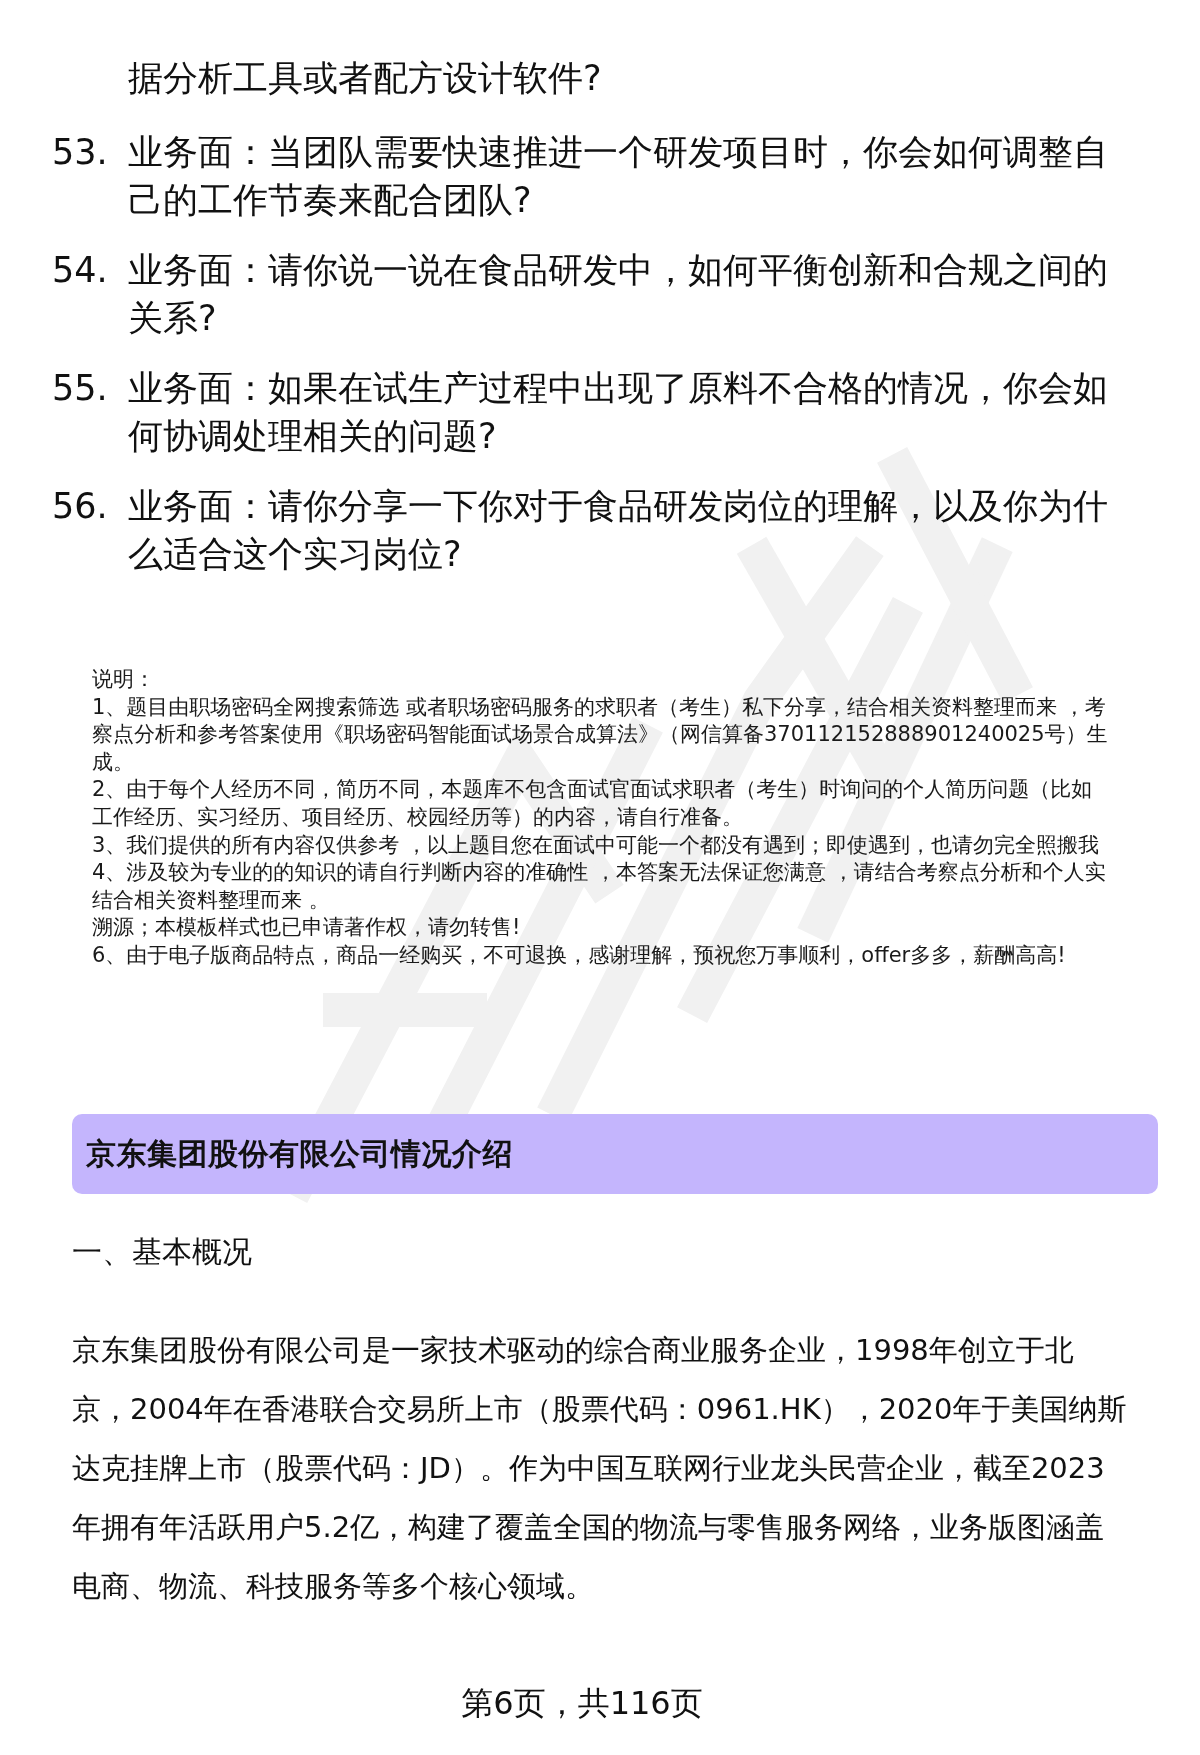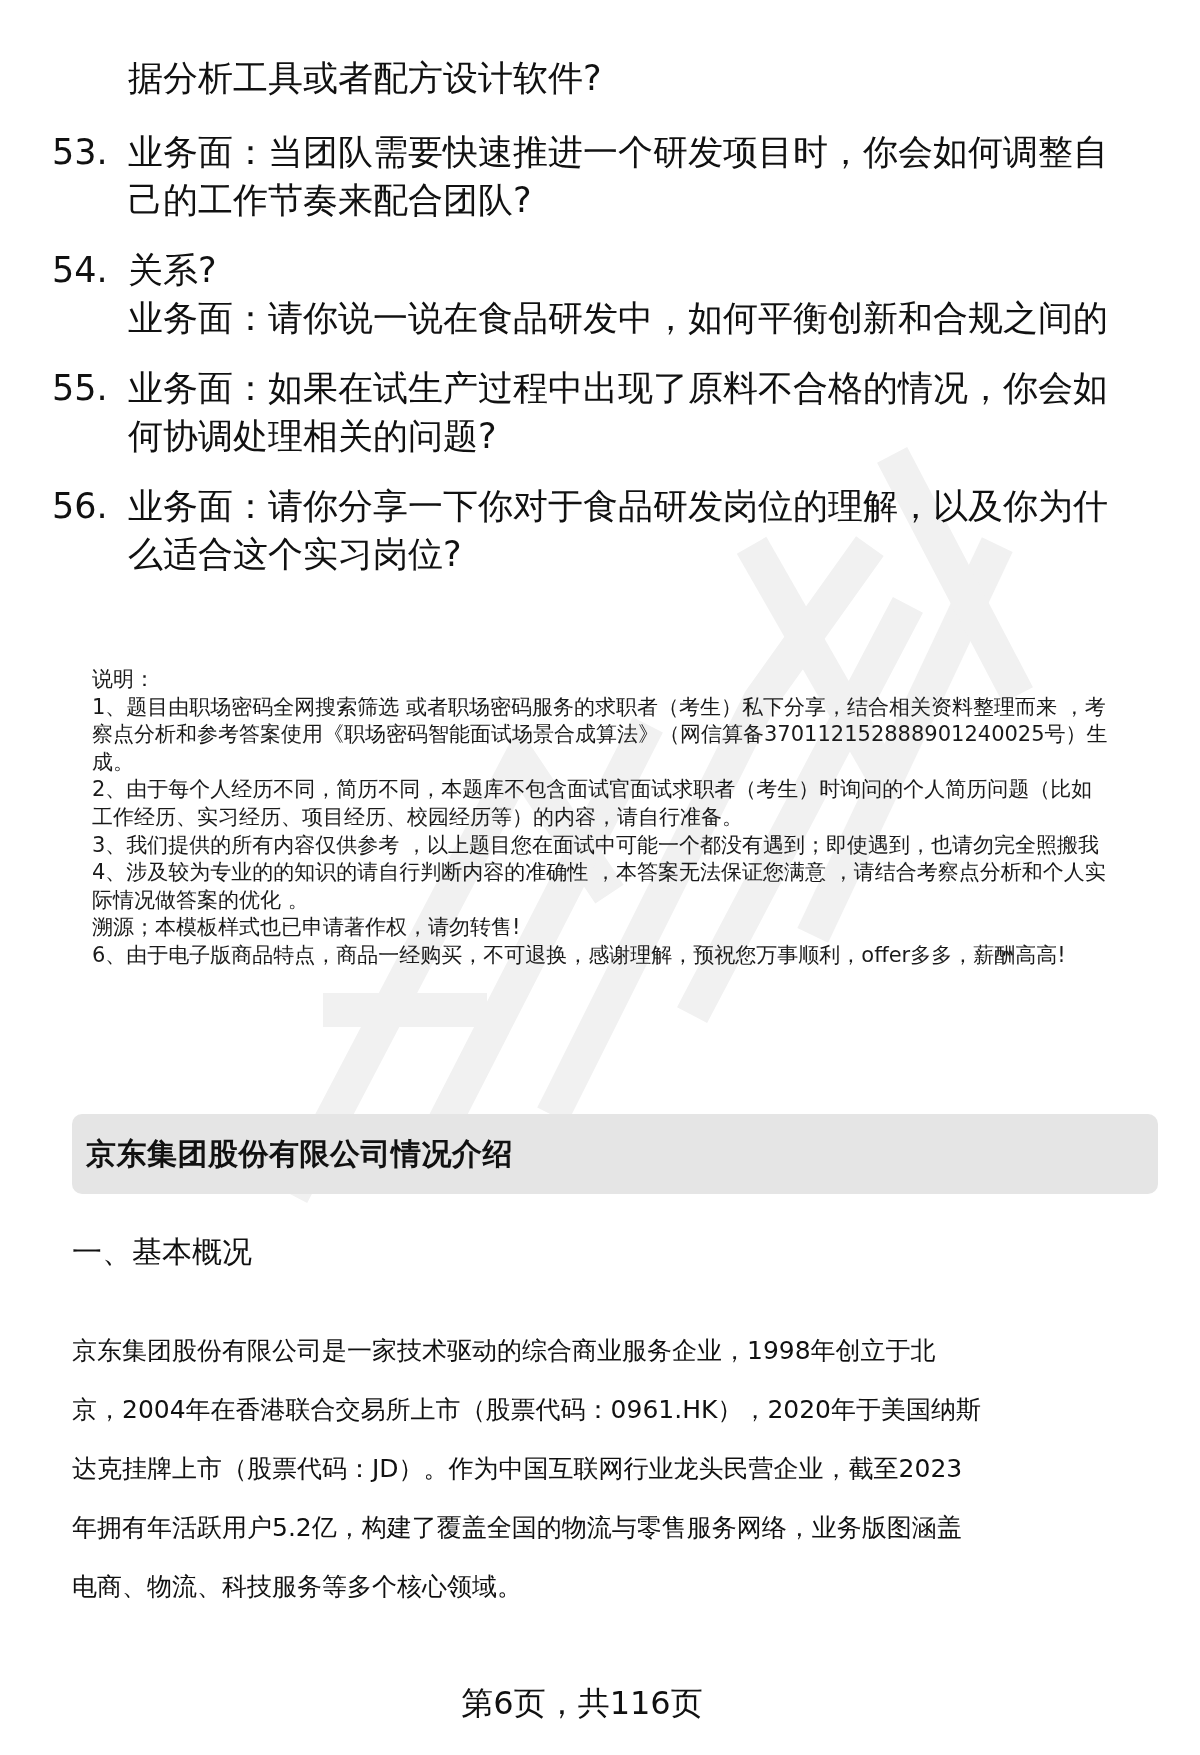--- a/index.html
+++ b/index.html
@@ -62,21 +62,21 @@
     }
     .notes .n-line { display: block; white-space: nowrap; margin-left: 20px; }
 
     
     .section-header {
       position: absolute;
       left: 72px;
       top: 1114px;
       width: 1086px;
       height: 80px;
-      background: #e5e5e5;
+      background: #c4b5fd;
       border-radius: 10px;
       display: flex;
       align-items: center;
       padding-left: 14px;
     }
     .section-header-title {
       font-size: 30px;
       font-weight: bold;
       color: #111;
       letter-spacing: 0.5px;
@@ -89,21 +89,21 @@
       font-size: 30px;
       line-height: 40px;
       color: #111;
     }
 
     .body-para {
       position: absolute;
       left: 72px;
       top: 1321px;
       width: 1090px;
-      font-size: 25px;
+      font-size: 29px;
       line-height: 59px;
       color: #111;
     }
     .body-para .p-line { display: block; white-space: nowrap; }
 
     .page-footer {
       position: absolute;
       left: 0;
       top: 1683px;
       width: 1164px;
@@ -141,22 +141,22 @@
     <span class="q-num">53.</span>
     <div class="q-text">
       <span class="q-line">业务面：当团队需要快速推进一个研发项目时，你会如何调整自</span>
       <span class="q-line">己的工作节奏来配合团队?</span>
     </div>
   </div>
 
   <div class="question" style="top:246px;">
     <span class="q-num">54.</span>
     <div class="q-text">
+      <span class="q-line">业务面：请你说一说在食品研发中，如何平衡创新和合规之间的</span>
       <span class="q-line">关系?</span>
-      <span class="q-line">业务面：请你说一说在食品研发中，如何平衡创新和合规之间的</span>
     </div>
   </div>
 
   <div class="question" style="top:364px;">
     <span class="q-num">55.</span>
     <div class="q-text">
       <span class="q-line">业务面：如果在试生产过程中出现了原料不合格的情况，你会如</span>
       <span class="q-line">何协调处理相关的问题?</span>
     </div>
   </div>
@@ -171,21 +171,21 @@
 
   <div class="notes">
     <span class="n-line">说明：</span>
     <span class="n-line">1、题目由职场密码全网搜索筛选 或者职场密码服务的求职者（考生）私下分享，结合相关资料整理而来 ，考</span>
     <span class="n-line">察点分析和参考答案使用《职场密码智能面试场景合成算法》（网信算备370112152888901240025号）生</span>
     <span class="n-line">成。</span>
     <span class="n-line">2、由于每个人经历不同，简历不同，本题库不包含面试官面试求职者（考生）时询问的个人简历问题（比如</span>
     <span class="n-line">工作经历、实习经历、项目经历、校园经历等）的内容，请自行准备。</span>
     <span class="n-line">3、我们提供的所有内容仅供参考 ，以上题目您在面试中可能一个都没有遇到；即使遇到，也请勿完全照搬我</span>
     <span class="n-line">4、涉及较为专业的的知识的请自行判断内容的准确性 ，本答案无法保证您满意 ，请结合考察点分析和个人实</span>
-    <span class="n-line">际情况做答案的优化 。</span>
+    <span class="n-line">结合相关资料整理而来 。</span>
     <span class="n-line">溯源；本模板样式也已申请著作权，请勿转售!</span>
     <span class="n-line">6、由于电子版商品特点，商品一经购买，不可退换，感谢理解，预祝您万事顺利，offer多多，薪酬高高!</span>
   </div>
 
   <div class="section-header">
     <span class="section-header-title">京东集团股份有限公司情况介绍</span>
   </div>
 
   <div class="subheading">一、基本概况</div>
 

